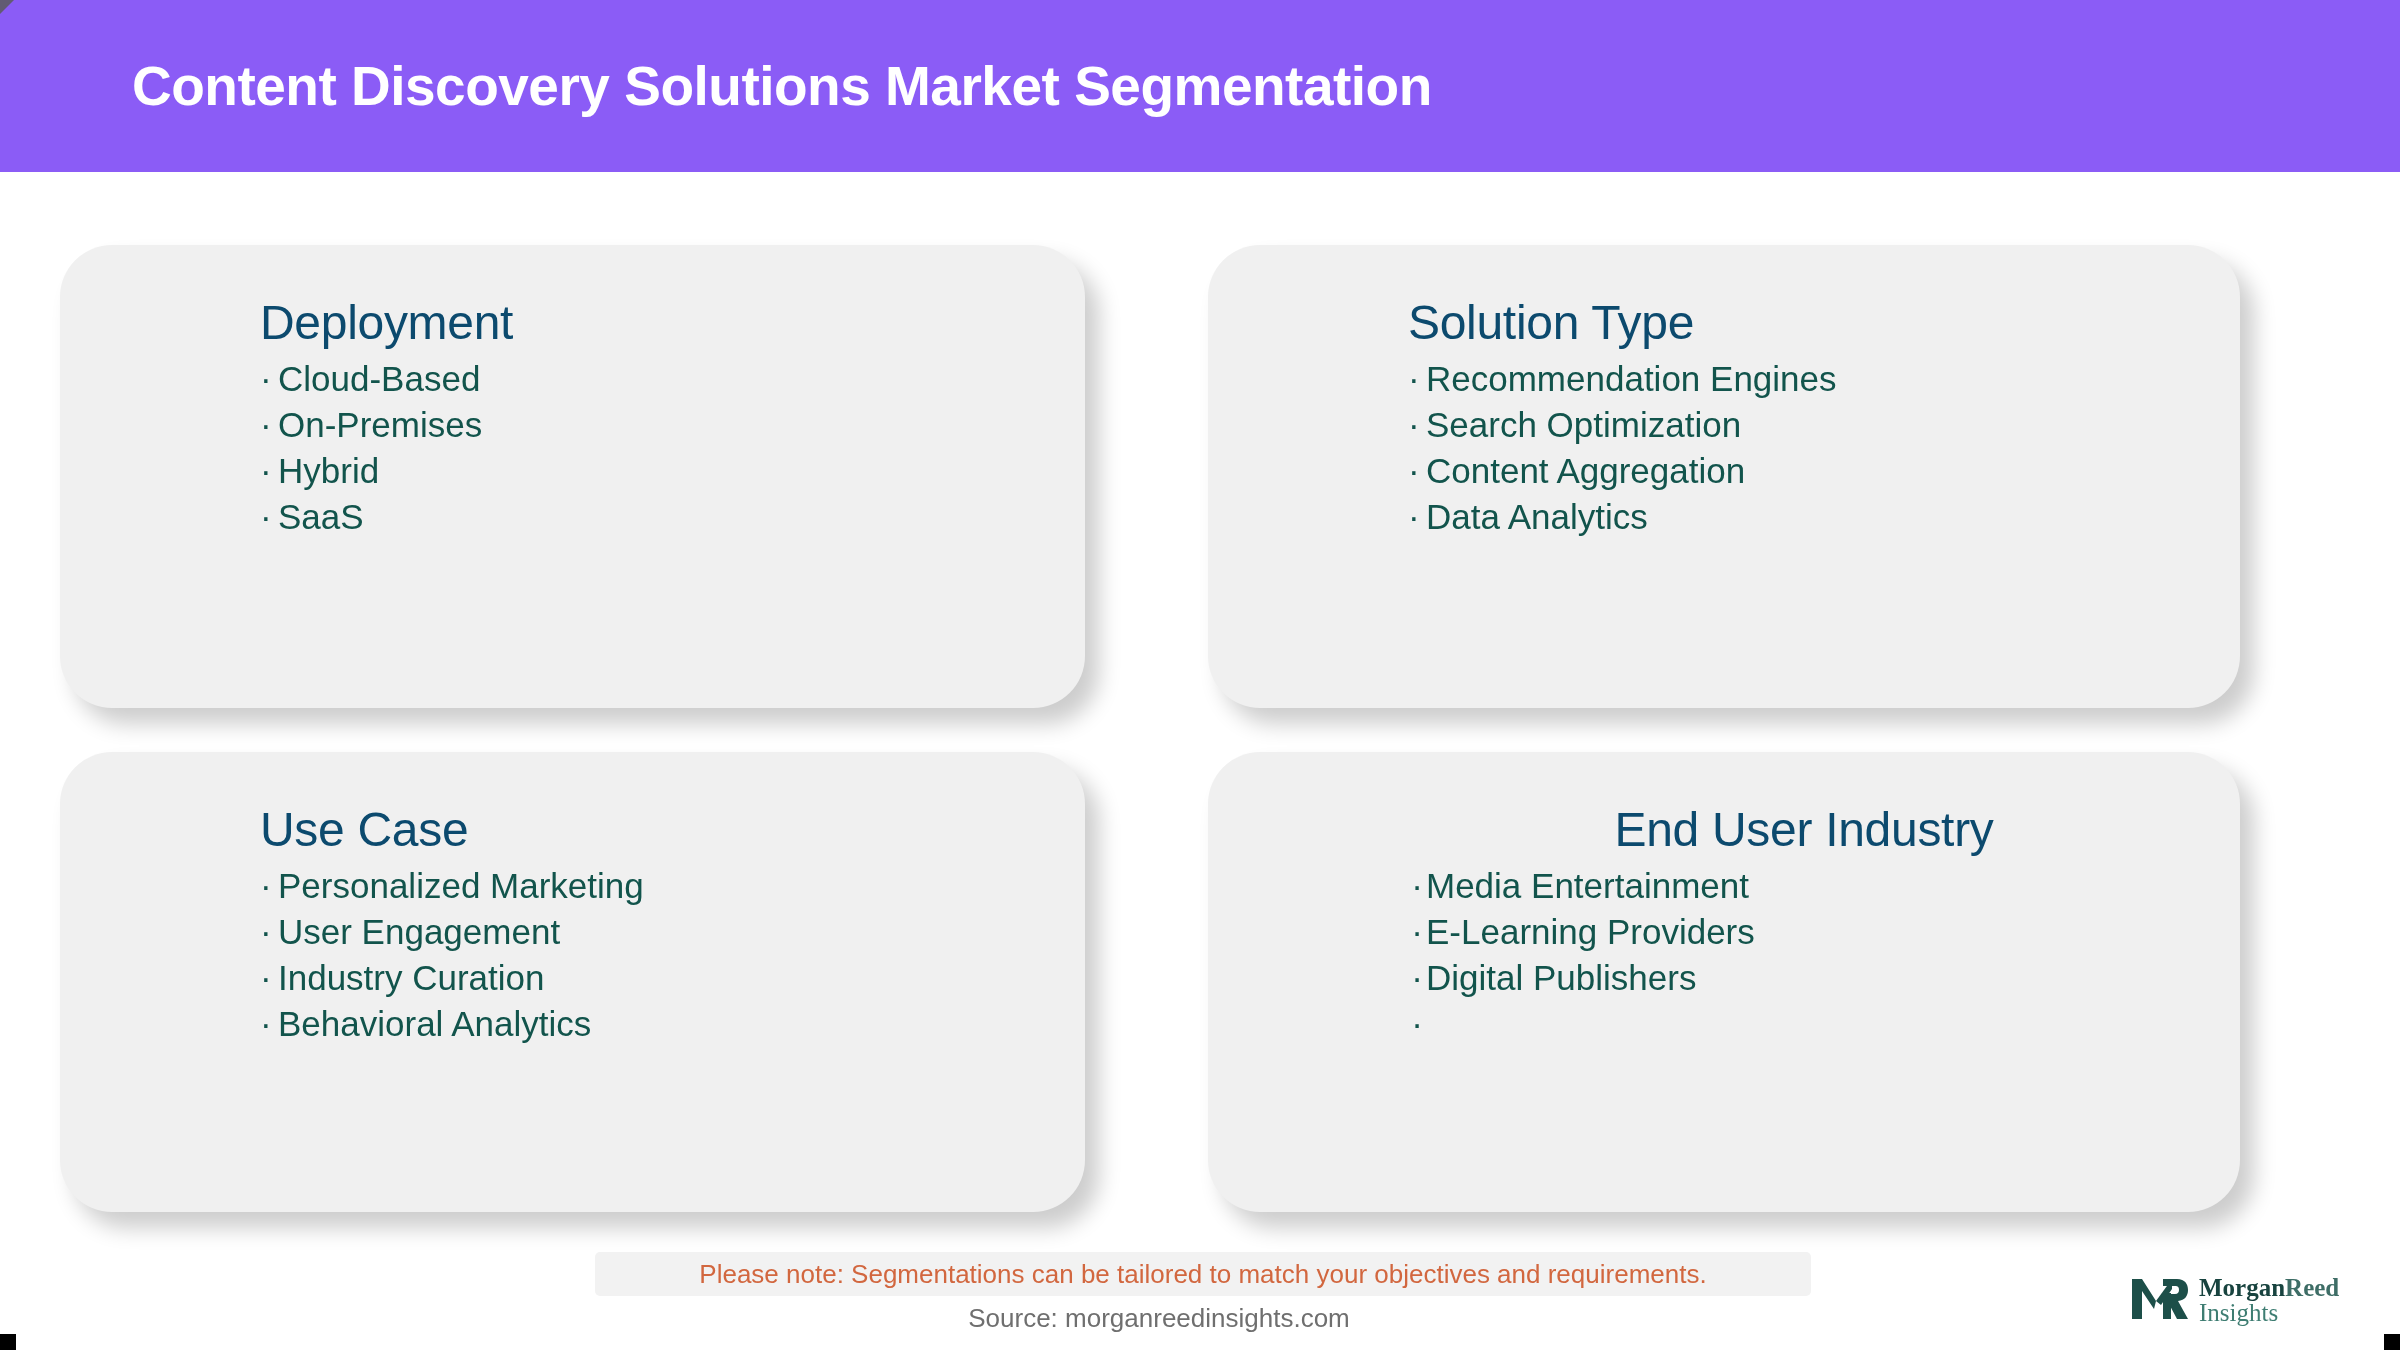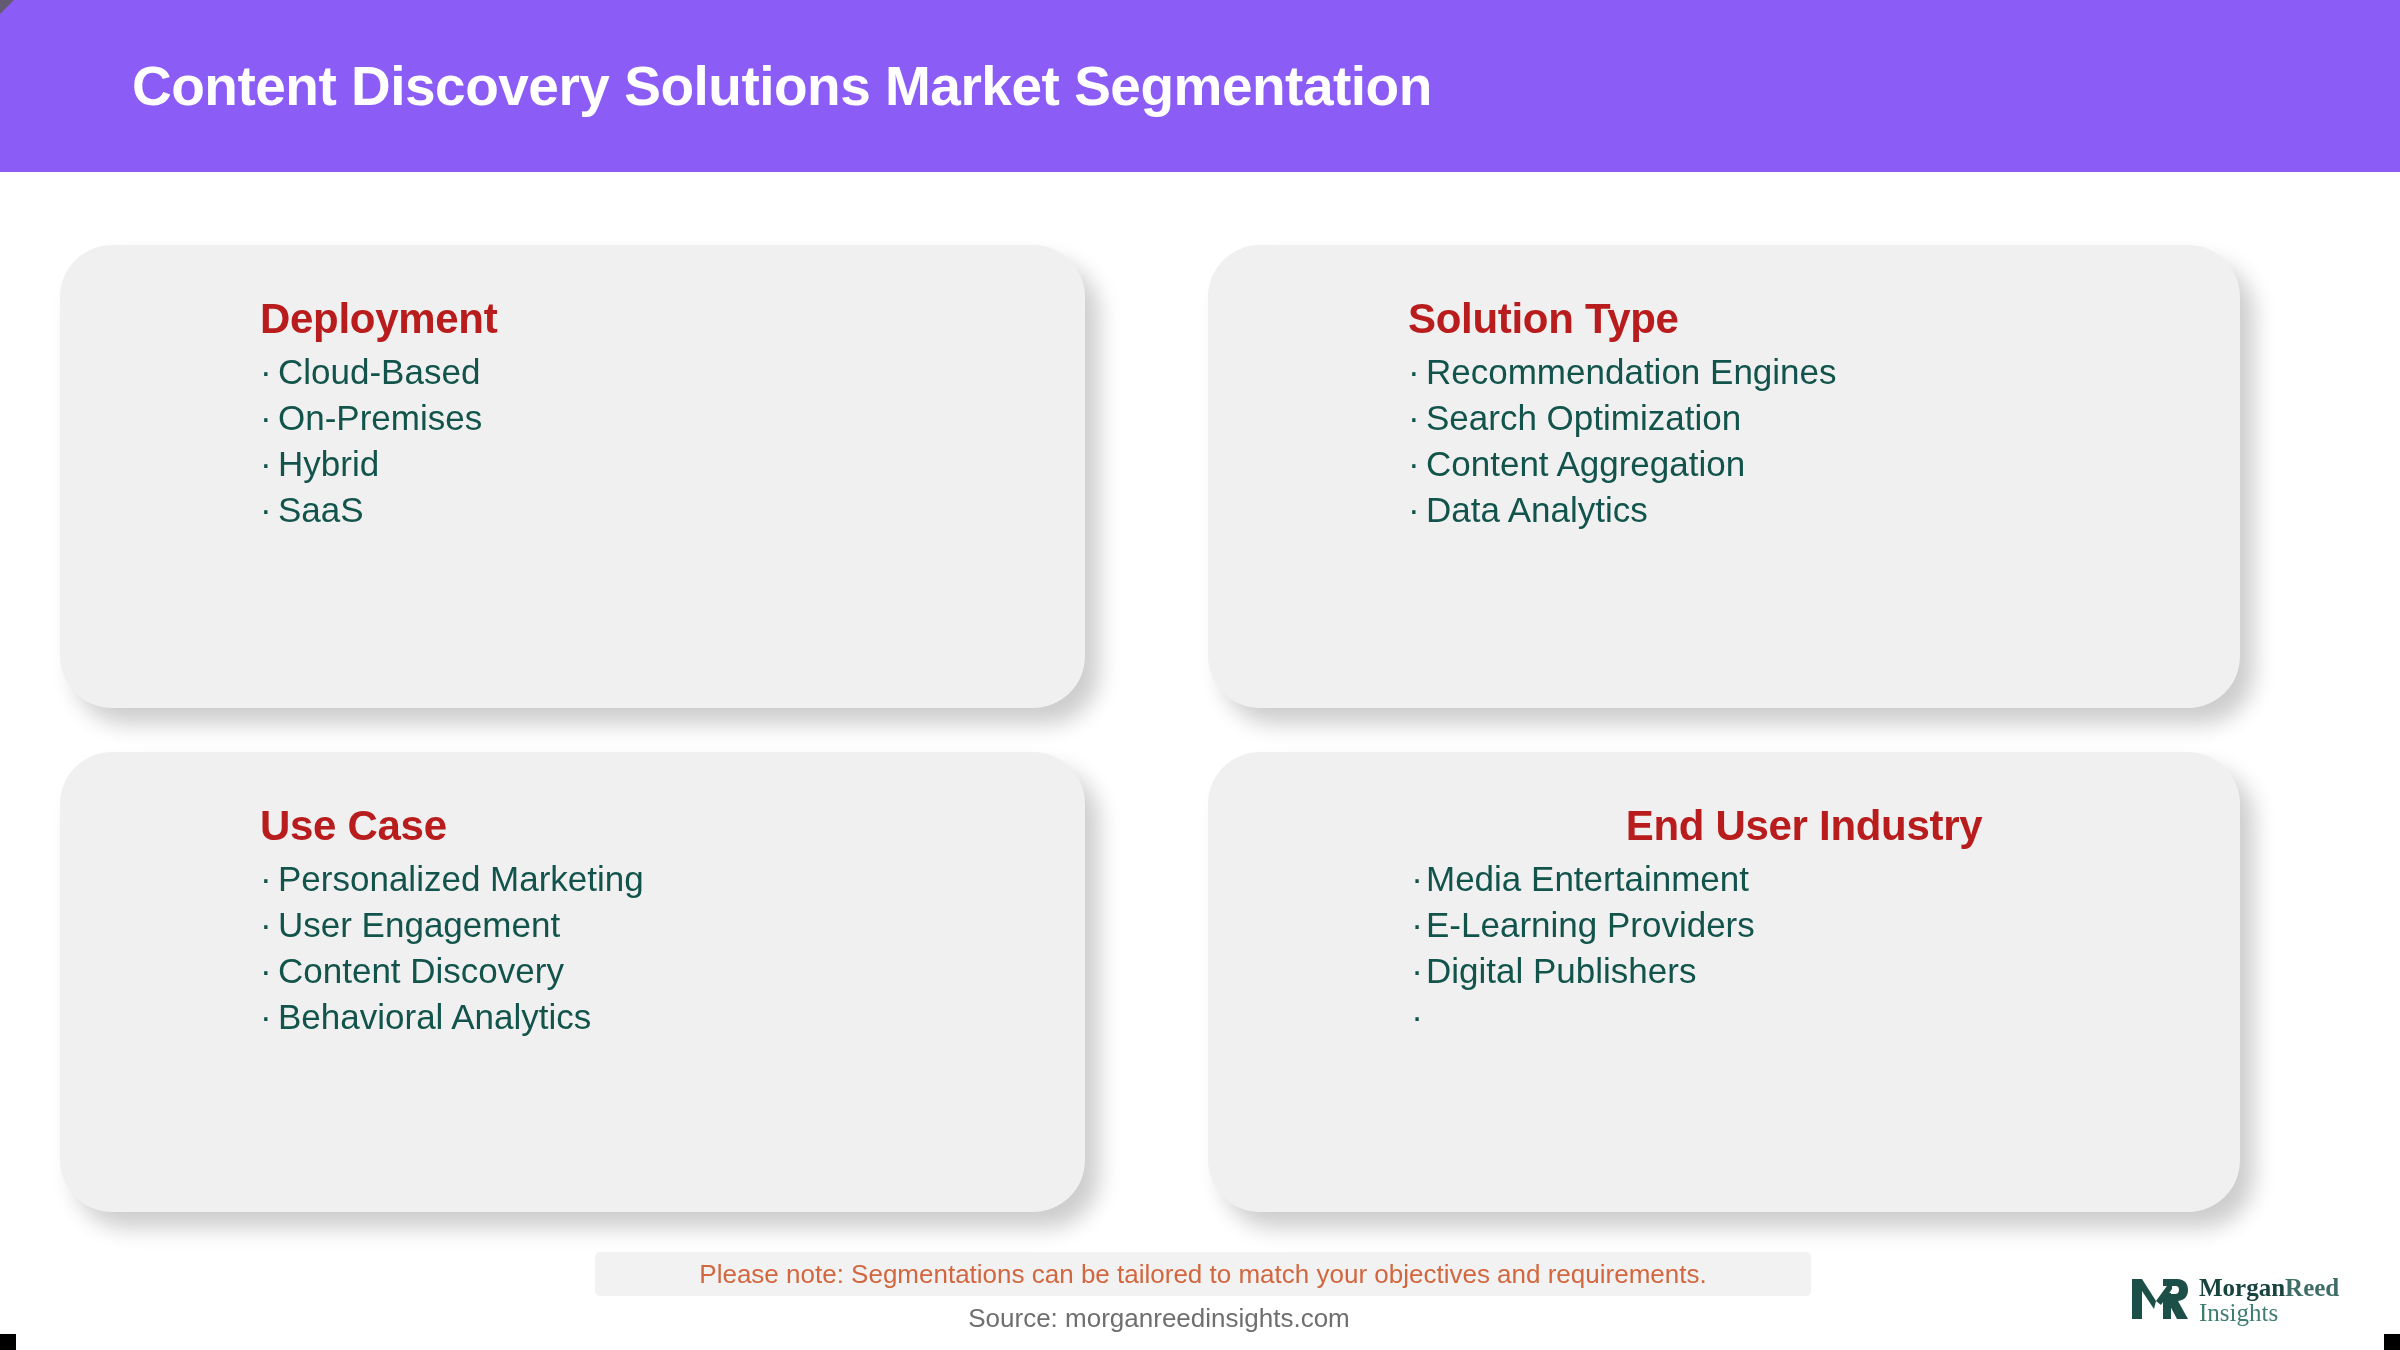--- a/index.html
+++ b/index.html
@@ -83,23 +83,23 @@
   #card-usecase      { left: 60px;   top: 752px;  width: 1025px; height: 460px; }
   #card-enduser      { left: 1208px; top: 752px;  width: 1032px; height: 460px; text-align: center; }
 
   .card-inner {
     position: absolute;
     left: 200px;
     top: 50px;
     right: 40px;
   }
   .card-heading {
-    color: #b91c1c;
-    font-size: 42px;
-    font-weight: bold;
+    color: #0c4a6e;
+    font-size: 48px;
+    font-weight: normal;
     letter-spacing: -0.3px;
     margin: 0 0 6px 0;
     white-space: nowrap;
   }
   .card-list {
     list-style: none;
     margin: 0;
     padding: 0;
   }
   .card-list li {
@@ -245,21 +245,21 @@
         <li>
             <span class="bullet">·</span>
             <span>Personalized Marketing</span>
           </li>
         <li>
             <span class="bullet">·</span>
             <span>User Engagement</span>
           </li>
         <li>
             <span class="bullet">·</span>
-            <span>Content Discovery</span>
+            <span>Industry Curation</span>
           </li>
         <li>
             <span class="bullet">·</span>
             <span>Behavioral Analytics</span>
           </li>
       </ul>
     </div>
   </div>
 
   <div class="card" id="card-enduser">

